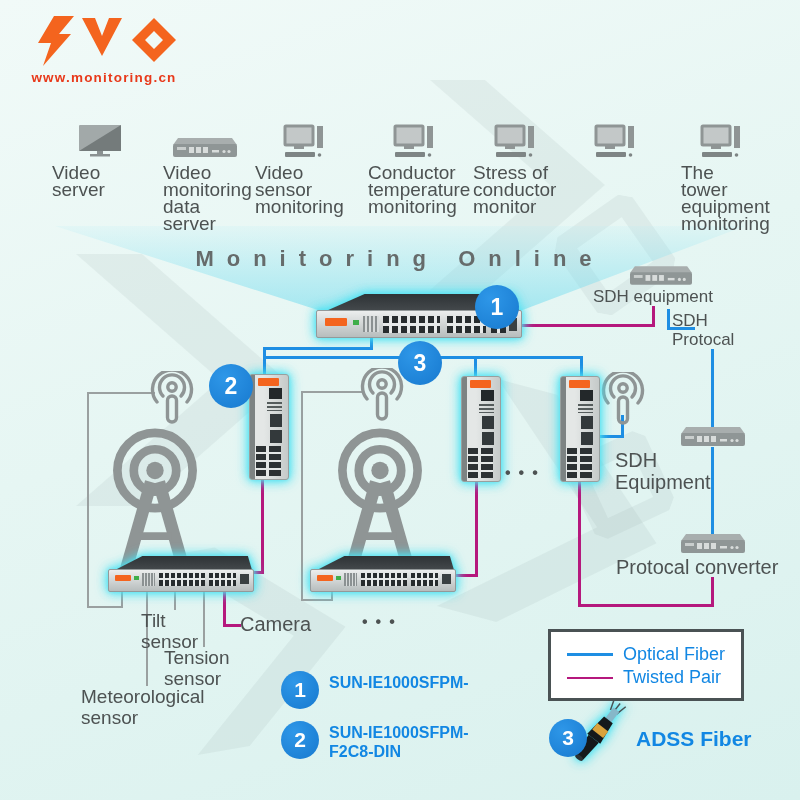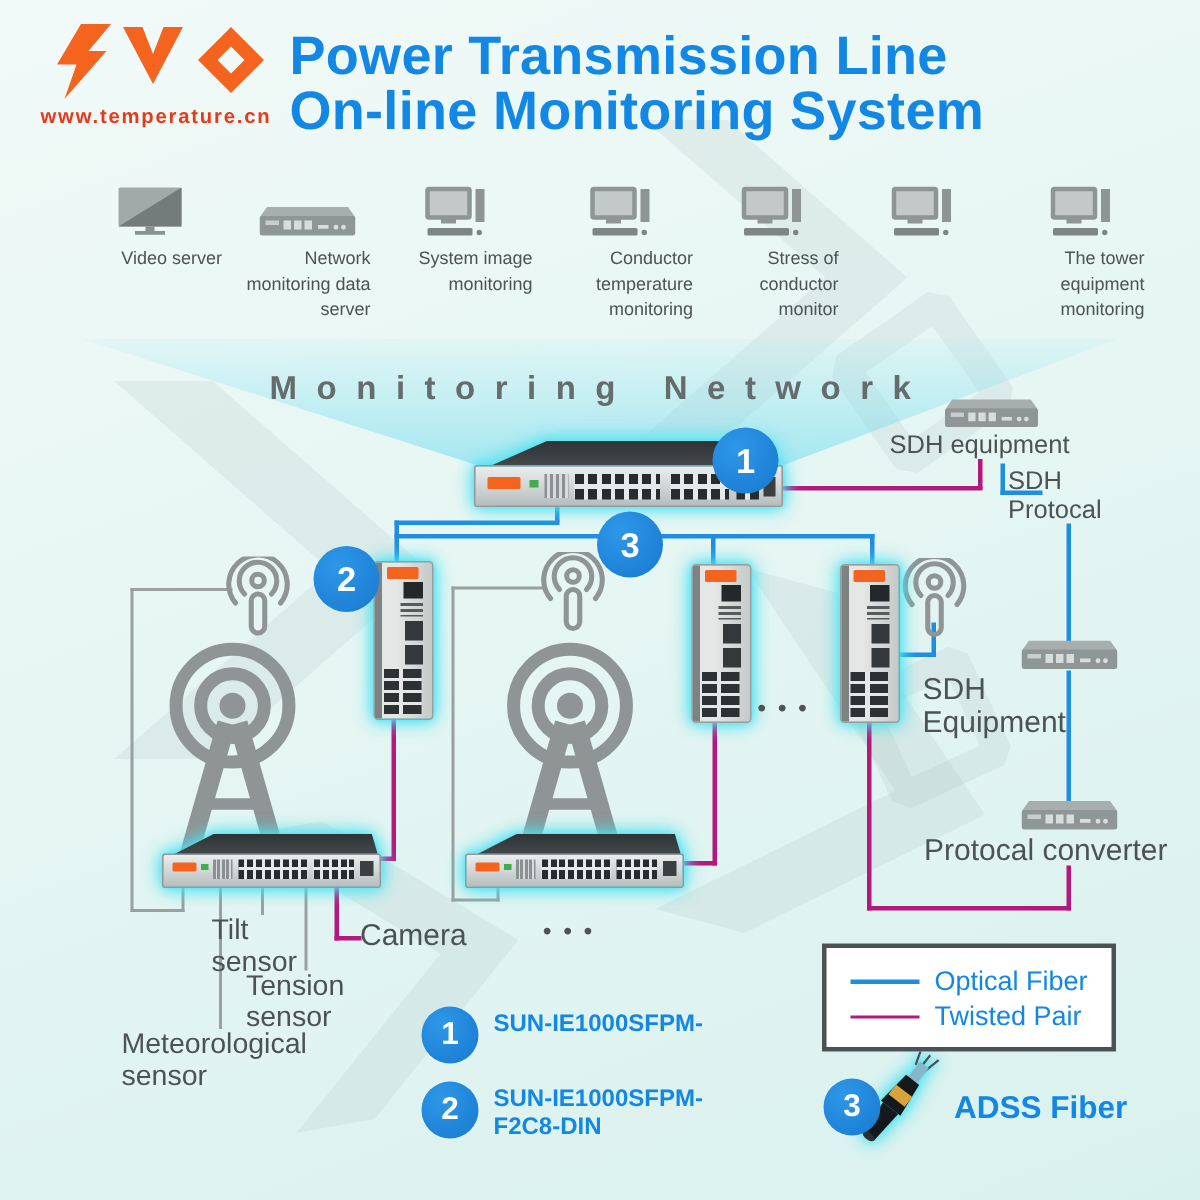--- a/index.html
+++ b/index.html
@@ -14,21 +14,21 @@
   
   .ln{position:absolute;z-index:1;}
   .blu{background:#1e8ee3;}
   .mag{background:#b5187d;}
   .gry{background:#9aa0a0;}
   
   .title{position:absolute;left:193px;top:18px;z-index:3;color:#1287e3;font-weight:bold;
     font-size:36px;line-height:37px;letter-spacing:.2px;}
   .site{position:absolute;left:20px;top:70px;width:168px;text-align:center;z-index:3;
     color:#e8391a;font-weight:bold;font-size:13.5px;letter-spacing:1.2px;}
-  .mlabel{position:absolute;z-index:3;color:#4d5252;font-size:12px;line-height:17px;text-align:right;}
+  .mlabel{position:absolute;z-index:3;color:#4d5252;font-size:19px;line-height:17px;text-align:left;}
   .mctr{position:absolute;left:150px;top:246px;width:500px;text-align:center;z-index:3;
     color:#666b6b;font-weight:bold;font-size:22px;letter-spacing:13px;}
   .lbl{position:absolute;z-index:3;color:#4d5252;}
   .f17{font-size:17px;line-height:19px;}
   .f20{font-size:20px;line-height:22px;}
   .f19{font-size:19px;line-height:21px;}
   .dots{position:absolute;z-index:3;color:#4d5252;font-weight:bold;font-size:16px;letter-spacing:8px;}
   
   .badge{position:absolute;z-index:4;width:44px;height:44px;border-radius:50%;
     background:radial-gradient(circle at 35% 30%,#2e97e8,#1779cf);color:#fff;
@@ -178,25 +178,21 @@
 
   <div class="funnel"></div>
 
   <svg class="icon" style="left:30px;top:14px;width:148px;height:54px" viewBox="0 0 148 54">
     <g fill="#f4641e">
       <path d="M24,2 L44,2 L29,20 L41,20 L13,52 L21,29 L8,29 Z"></path>
       <path d="M52,4 L65,4 L72,22 L79,4 L92,4 L72,42 Z"></path>
       <path fill-rule="evenodd" d="M124,4 L146,26 L124,48 L102,26 Z M124,17 L133,26 L124,35 L115,26 Z"></path>
     </g>
   </svg>
-  <div class="site">www.temperature.cn</div>
-  <div class="title">
-    <div>Power Transmission Line</div>
-    <div>On-line Monitoring System</div>
-  </div>
+  <div class="site">www.monitoring.cn</div>
 
   <svg class="icon" style="left:78px;top:124px;width:44px;height:34px">
       <use href="#sym-tv"></use>
     </svg>
   <svg class="icon" style="left:173px;top:138px;width:64px;height:20px">
       <use href="#sym-server"></use>
     </svg>
   <svg class="icon" style="left:283px;top:124px;width:44px;height:36px">
       <use href="#sym-pc"></use>
     </svg>
@@ -207,27 +203,27 @@
       <use href="#sym-pc"></use>
     </svg>
   <svg class="icon" style="left:594px;top:124px;width:44px;height:36px">
       <use href="#sym-pc"></use>
     </svg>
   <svg class="icon" style="left:700px;top:124px;width:44px;height:36px">
       <use href="#sym-pc"></use>
     </svg>
 
   <div class="mlabel" style="left:52px;top:164px;width:96px">Video server</div>
-  <div class="mlabel" style="left:163px;top:164px;width:84px">Network monitoring data server</div>
-  <div class="mlabel" style="left:255px;top:164px;width:100px">System image monitoring</div>
+  <div class="mlabel" style="left:163px;top:164px;width:84px">Video monitoring data server</div>
+  <div class="mlabel" style="left:255px;top:164px;width:100px">Video sensor monitoring</div>
   <div class="mlabel" style="left:368px;top:164px;width:94px">Conductor temperature monitoring</div>
   <div class="mlabel" style="left:473px;top:164px;width:86px">Stress of conductor monitor</div>
   <div class="mlabel" style="left:681px;top:164px;width:82px">The tower equipment monitoring</div>
 
-  <div class="mctr">Monitoring Network</div>
+  <div class="mctr">Monitoring Online</div>
 
   <div class="ln blu" style="left:370px;top:334px;width:3px;height:14px"></div>
   <div class="ln blu" style="left:263px;top:347px;width:110px;height:3px"></div>
   <div class="ln blu" style="left:263px;top:347px;width:3px;height:30px"></div>
   <div class="ln blu" style="left:263px;top:356px;width:320px;height:3px"></div>
   <div class="ln blu" style="left:474px;top:356px;width:3px;height:22px"></div>
   <div class="ln blu" style="left:580px;top:356px;width:3px;height:22px"></div>
   <div class="ln blu" style="left:667px;top:309px;width:3px;height:21px"></div>
   <div class="ln blu" style="left:667px;top:327px;width:28px;height:3px"></div>
   <div class="ln blu" style="left:711px;top:349px;width:3px;height:80px"></div>

